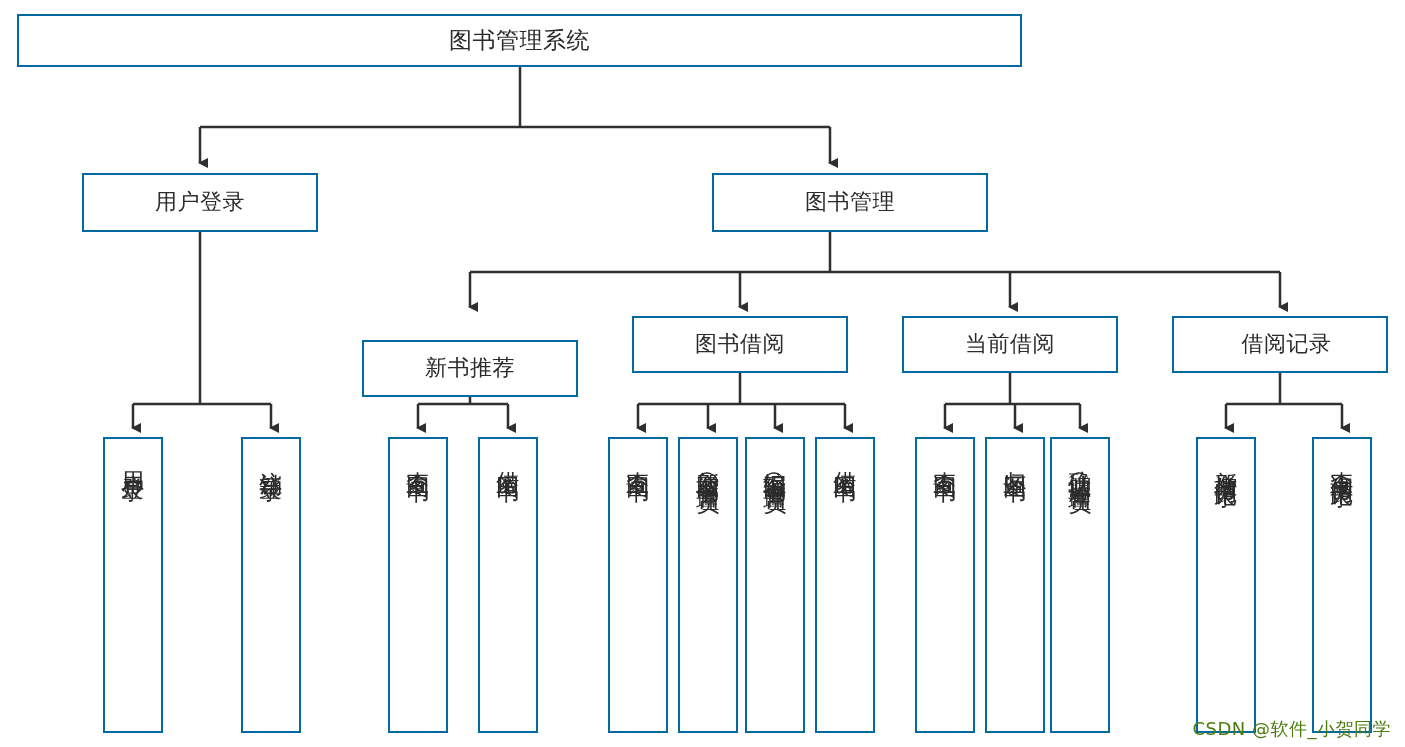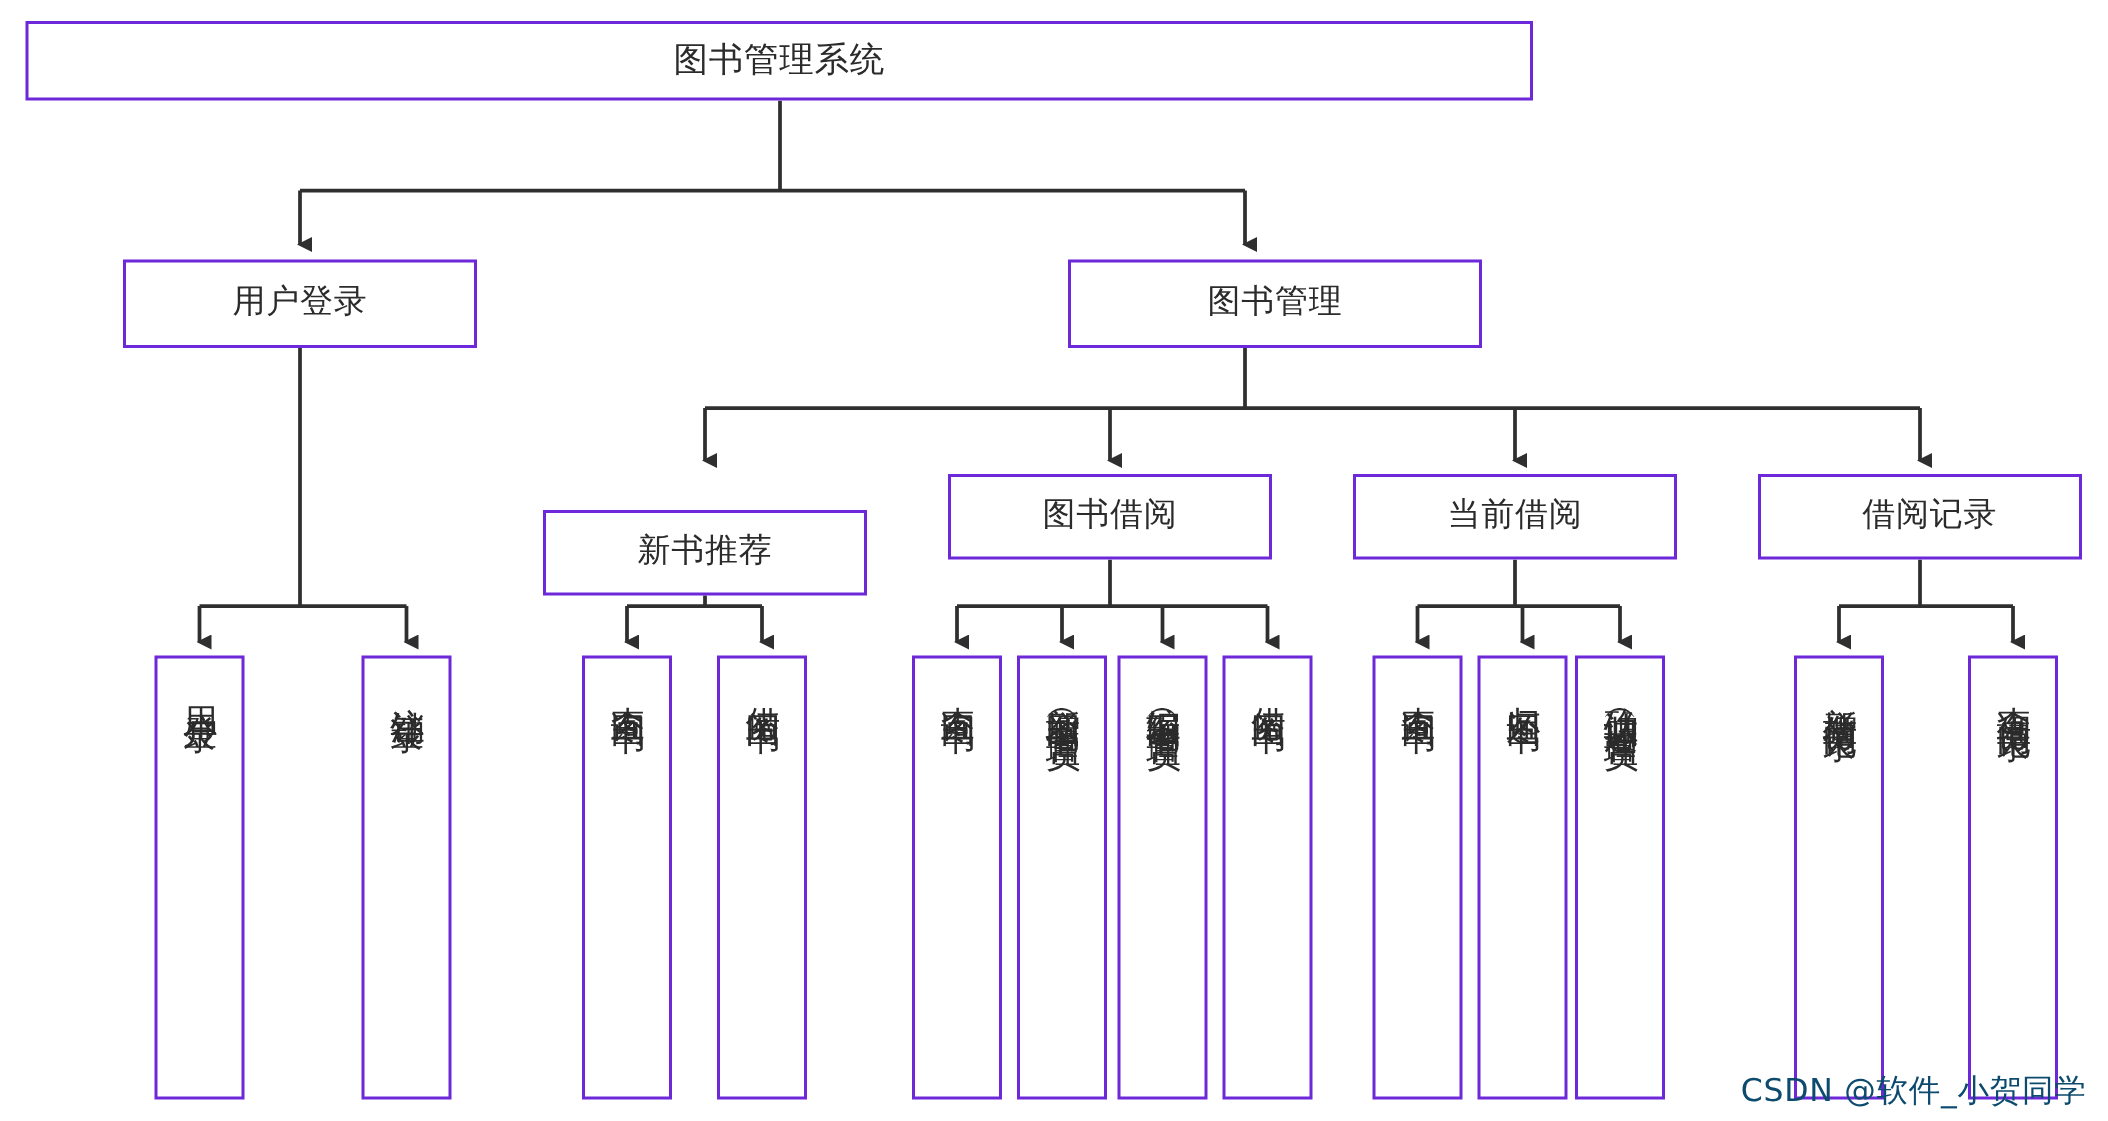--- a/index.html
+++ b/index.html
@@ -21,21 +21,21 @@
     position: absolute;
     left: 0;
     top: 0;
     width: 1405px;
     height: 747px;
     pointer-events: none;
   }
   .node {
     position: absolute;
     box-sizing: border-box;
-    border: 2px solid #6d28d9;
+    border: 2px solid #0369a1;
     background: #ffffff;
     display: flex;
     align-items: center;
     justify-content: center;
     color: #2b2b2b;
     text-align: center;
   }
   .node.h {
     font-size: 22px;
     line-height: 1.2;
@@ -57,22 +57,22 @@
   .node.v .vtext {
     writing-mode: vertical-rl;
     text-orientation: upright;
     display: block;
     white-space: nowrap;
   }
   .watermark {
     position: absolute;
     right: 14px;
     bottom: 6px;
-    font-size: 21px;
-    color: #0c4a6e;
+    font-size: 18px;
+    color: #4d7c0f;
     letter-spacing: 0.5px;
     white-space: nowrap;
     user-select: none;
   }
 </style>
 </head>
 <body>
 
 <div id="canvas">
 

